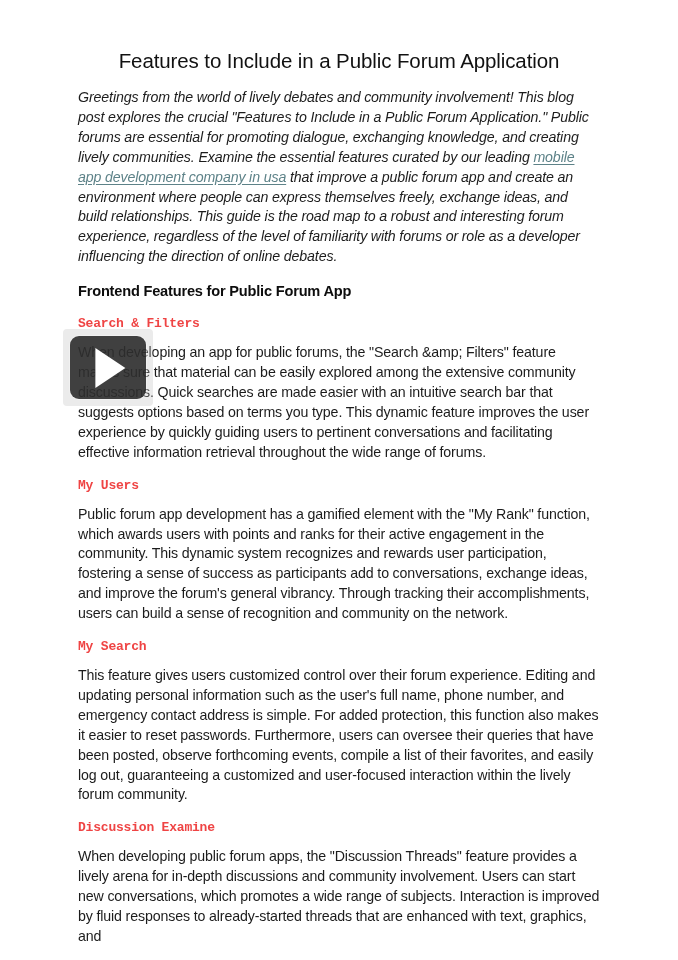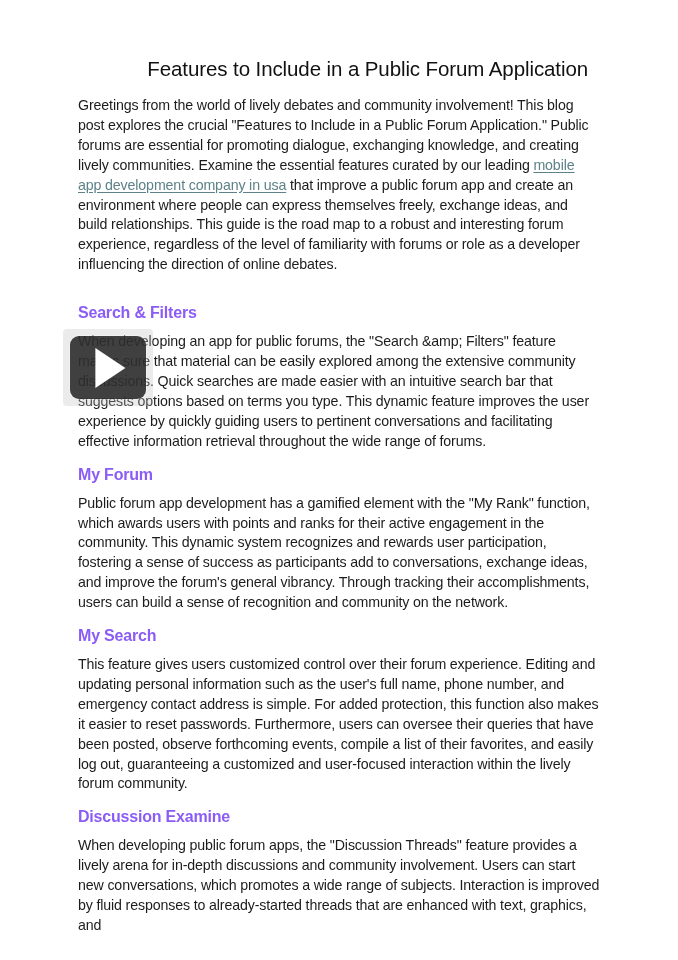--- a/index.html
+++ b/index.html
@@ -29,56 +29,57 @@
     position: absolute;
     left: 78px;
     top: 0;
     width: 522px;
   }
 
   .doc-title {
     font-size: 20.5px;
     font-weight: 400;
     letter-spacing: -0.1px;
-    text-align: right;
+    text-align: center;
     color: #111111;
-    margin: 12px;
+    margin: 4px;
     padding-top: 44px;
     line-height: 26px;
     white-space: nowrap;
   }
 
   p.para {
     font-size: 14.2px;
     line-height: 19.9px;
     color: #1c1c1c;
     margin: 0;
     letter-spacing: -0.12px;
     text-align: left;
     word-spacing: -0.1px;
   }
 
-  .para.first { margin-top: 14px; }
+  .para.first { margin-top: 14px; font-style: italic; }
 
   h2.sec-h {
     font-size: 14.6px;
     font-weight: 700;
     color: #0d0d0d;
     margin: 0;
     line-height: 19px;
     letter-spacing: -0.2px;
   }
 
   h3.sub-h {
-    font-size: 16px;
+    font-size: 13px;
     font-weight: 700;
-    color: #8b5cf6;
+    color: #ef4444;
     margin: 0;
     line-height: 19px;
     letter-spacing: -0.2px;
+    font-family: Liberation Mono, monospace;
   }
 
   .gap-h2  { height: 15px; }
   .gap-h3  { height: 13px; }
   .gap-p   { height: 10px; }
 
   a.inline-link {
     color: #5d8288;
     text-decoration: underline;
     text-underline-offset: 1.5px;
@@ -127,28 +128,29 @@
 
 <div class="page">
 
   <div class="doc-body">
 
     <h1 class="doc-title">Features to Include in a Public Forum Application</h1>
 
     <p class="para first"><span>Greetings from the world of lively debates and community involvement! This blog post explores the crucial "Features to Include in a Public Forum Application." Public forums are essential  for promoting dialogue, exchanging knowledge, and creating lively communities. Examine the essential features curated by our leading </span><a class="inline-link">mobile app development company in usa</a><span> that improve a public forum app and create an environment where people can express themselves freely, exchange ideas, and build relationships.  This guide is the road map to a robust and interesting forum experience, regardless of the level of familiarity  with forums or role as a developer influencing the direction of online debates.</span></p>
 
     <div class="gap-h2"></div>
+    <h2 class="sec-h">Frontend Features for Public Forum App</h2>
 
     <div class="gap-h3"></div>
     <h3 class="sub-h">Search &amp; Filters</h3>
     <div class="gap-p"></div>
     <p class="para">When developing an app for public forums, the "Search &amp;amp; Filters" feature makes sure that material can be easily  explored among the extensive community discussions. Quick searches are made easier  with an intuitive search bar that suggests options based on terms you type. This dynamic feature improves the user experience by quickly guiding users to pertinent conversations and facilitating  effective information retrieval throughout the wide range of forums.</p>
 
     <div class="gap-h3"></div>
-    <h3 class="sub-h">My Forum</h3>
+    <h3 class="sub-h">My Users</h3>
     <div class="gap-p"></div>
     <p class="para">Public forum app development has a gamified element with the "My Rank" function, which awards users with points and ranks for their active engagement in the community. This dynamic system recognizes and rewards user participation, fostering a sense of success  as participants add to conversations, exchange ideas, and improve the forum's general vibrancy. Through tracking their accomplishments, users can build a sense of recognition and community on the network.</p>
 
     <div class="gap-h3"></div>
     <h3 class="sub-h">My Search</h3>
     <div class="gap-p"></div>
     <p class="para">This feature gives users customized control over their forum experience. Editing and updating personal information such as the user's full  name, phone number, and emergency contact address is simple. For added protection, this function also makes it easier to reset passwords. Furthermore, users can oversee their queries that have been posted, observe forthcoming events, compile a list of their favorites, and easily log out, guaranteeing a customized and user-focused interaction within the lively forum community.</p>
 
     <div class="gap-h3"></div>
     <h3 class="sub-h">Discussion Examine</h3>

